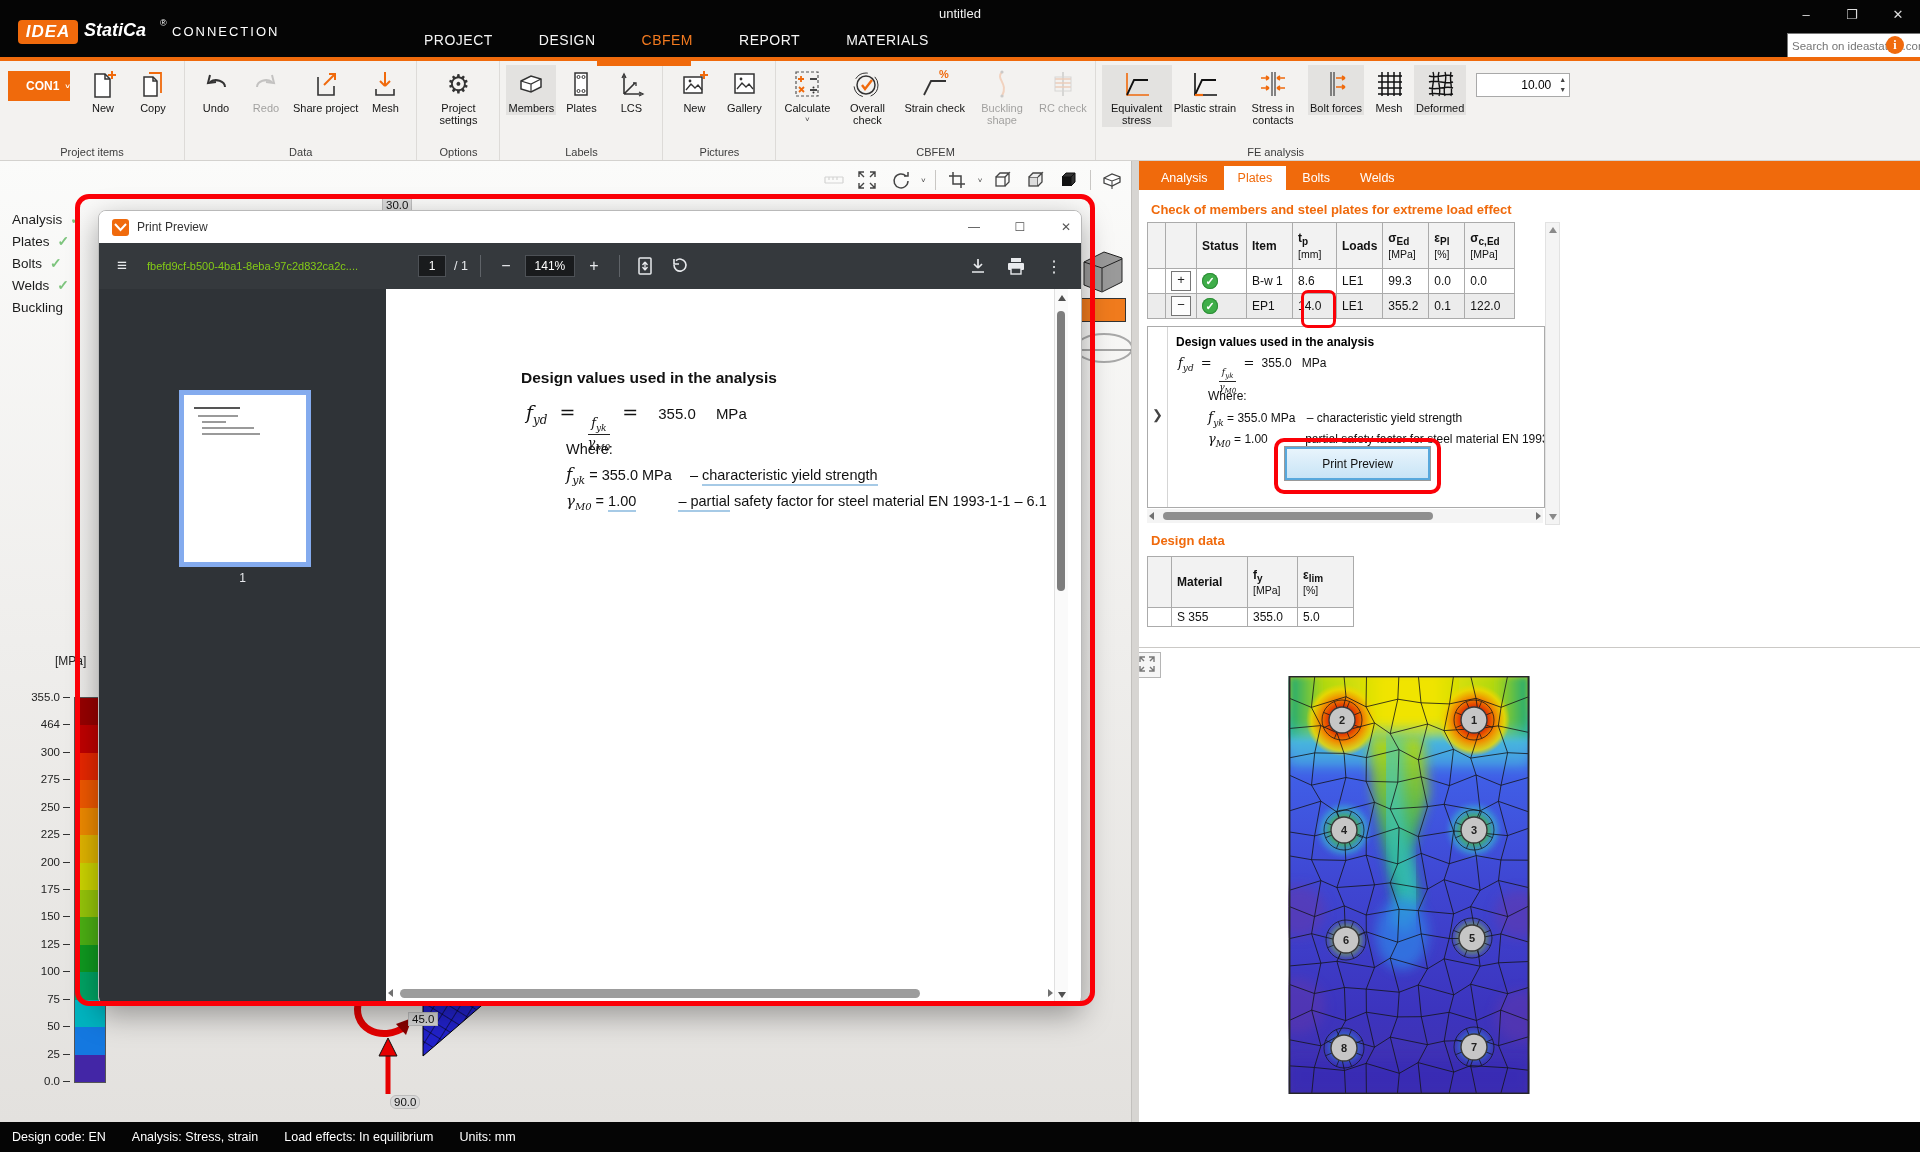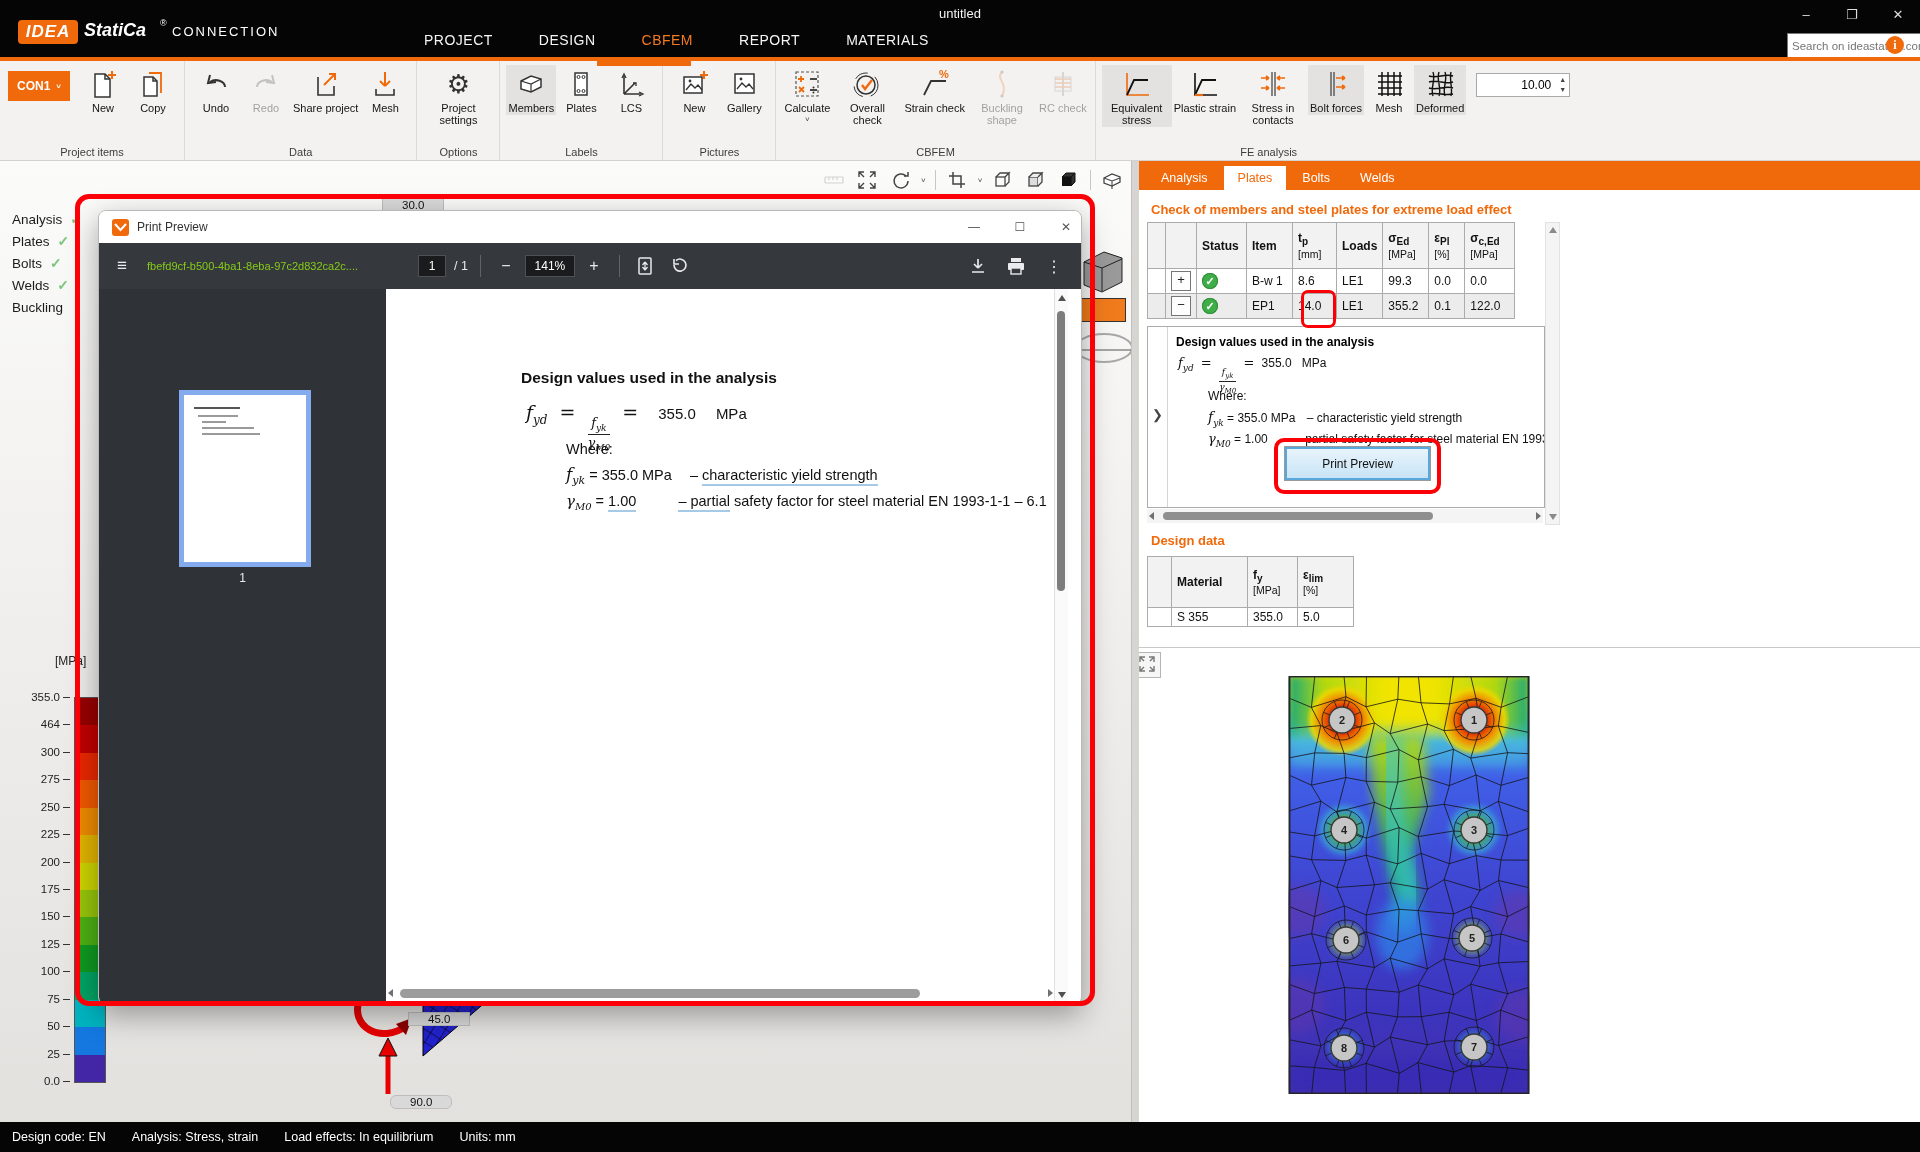--- a/index.html
+++ b/index.html
@@ -25,42 +25,42 @@
   
   #ribbon{position:absolute;left:0;top:61px;width:1920px;height:99px;background:#f3f2f0;border-bottom:1px solid #d4d2cf;display:flex;z-index:1;}
   .rgroup{position:relative;padding:4px 6px 18px 6px;border-right:1px solid #ddDBD8;display:flex;align-items:flex-start;}
   .rlabel{position:absolute;bottom:2px;left:0;right:0;text-align:center;font-size:11px;color:#3c3c3c;}
   .rbtn{min-width:46px;max-width:66px;display:flex;flex-direction:column;align-items:center;text-align:center;
     font-size:11px;line-height:12px;color:#141414;padding:1px 2px;}
   .rbtn .ric{width:36px;height:36px;display:flex;align-items:center;justify-content:center;}
   .rbtn.on{background:#e3e2e0;}
   .rbtn.dis{opacity:.38;}
   #con1{margin:6px 8px 0 2px;width:62px;height:30px;background:#f06a0c;color:#fff;font-size:12px;font-weight:bold;
-    display:flex;align-items:center;justify-content:center;gap:6px;}
+    display:flex;align-items:center;justify-content:flex-end;gap:6px;}
   #fe-spinner{margin:8px 4px 0 10px;width:74px;height:22px;border:1px solid #a9a9a9;background:#fff;position:relative;
     font-size:12px;display:flex;align-items:center;justify-content:flex-end;padding-right:18px;}
   #fe-spinner .arr{position:absolute;right:3px;font-size:7px;color:#444;line-height:6px;}
   .chev{font-size:8px;color:#444;}
   
   #viewport{position:absolute;left:0;top:160px;width:1131px;height:962px;background:linear-gradient(#fbfbfa,#e3e1de);overflow:hidden;}
   #view-toolbar{position:absolute;left:822px;top:8px;display:flex;gap:9px;align-items:center;}
   .vicon{width:24px;height:24px;display:flex;align-items:center;justify-content:center;}
   .vsep{width:1px;height:20px;background:#c9c7c4;}
   .vicon.dim{opacity:.4;}
   #left-nav{position:absolute;left:12px;top:48px;font-size:13.5px;color:#1b1b1b;}
   .nav-item{height:22px;display:flex;align-items:center;gap:8px;}
   .nav-check{color:#7dc47d;font-size:14px;font-weight:bold;}
   
   #scale-unit{position:absolute;left:55px;top:494px;font-size:12px;color:#222;}
   #scale-bar{position:absolute;left:74px;top:537px;width:30px;height:384px;border:1px solid #555;}
   #scale-labels{position:absolute;left:0px;top:537px;width:70px;height:390px;}
   .scale-lab{position:absolute;right:10px;font-size:11.5px;color:#222;}
   .scale-tick{position:absolute;right:0px;width:7px;height:1px;background:#333;}
   
-  .frag-label{position:absolute;background:#d9d9d9;border:1px solid #bdbdbd;font-size:11.5px;color:#111;padding:0 19px;z-index:4;}
+  .frag-label{position:absolute;background:#d9d9d9;border:1px solid #bdbdbd;font-size:11.5px;color:#111;padding:0 3px;z-index:4;}
   #frag-orange{position:absolute;left:1078px;top:138px;width:46px;height:22px;background:#f07b1d;border:1px solid #333;z-index:4;}
   #frag-cube{position:absolute;left:1082px;top:88px;width:42px;height:48px;z-index:4;}
   #frag-ellipse{position:absolute;left:1080px;top:168px;width:58px;height:40px;z-index:4;}
   #frag-bottom{position:absolute;left:340px;top:828px;width:180px;height:132px;z-index:4;}
   
   #pwin{position:absolute;left:98px;top:210px;width:982px;height:793px;background:#fff;border-radius:8px;
     box-shadow:0 10px 30px rgba(0,0,0,.35);z-index:10;overflow:hidden;border:1px solid #b9b9b9;}
   #pwin-titlebar{position:absolute;left:0;top:0;width:100%;height:32px;background:#fff;}
   #pwin-title{position:absolute;left:38px;top:9px;font-size:12px;color:#333;}
   #pwin-icon{position:absolute;left:13px;top:8px;width:17px;height:17px;background:#f06a0c;border-radius:3px;}
@@ -401,21 +401,21 @@
             <path d="M10 5c3 8-3 16 0 24M16 5c-3 8 3 16 0 24M22 5c3 8-3 16 0 24M28 5c-2 8 2 16 0 24M6 9c8 3 16-3 24 0M6 15c8-3 16 3 24 0M6 21c8 3 16-3 24 0M6 27c8-2 16 2 24 0" stroke="#111" stroke-width="1.4" fill="none"></path>
           </svg>
         </span>
       <div>Deformed</div>
     </div>
     <div id="fe-spinner">
       <span>10.00</span>
       <span class="arr" style="top:3px">▲</span>
       <span class="arr" style="bottom:3px">▼</span>
     </div>
-    <div class="rlabel" style="right:auto;left:8px;width:330px;text-align:center;">FE analysis</div>
+    <div class="rlabel" style="right:auto;left:15px;width:330px;text-align:center;">FE analysis</div>
   </div>
 </div>
 
 <div id="viewport">
   <div id="view-toolbar">
     <span class="vicon dim">
         <svg width="22" height="22" viewBox="0 0 22 22">
           <path d="M2 8h18M2 14h18M2 8v6M20 8v6M6 8v3M10 8v3M14 8v3" stroke="#999" fill="none" stroke-width="1.2"></path>
         </svg>
       </span>

